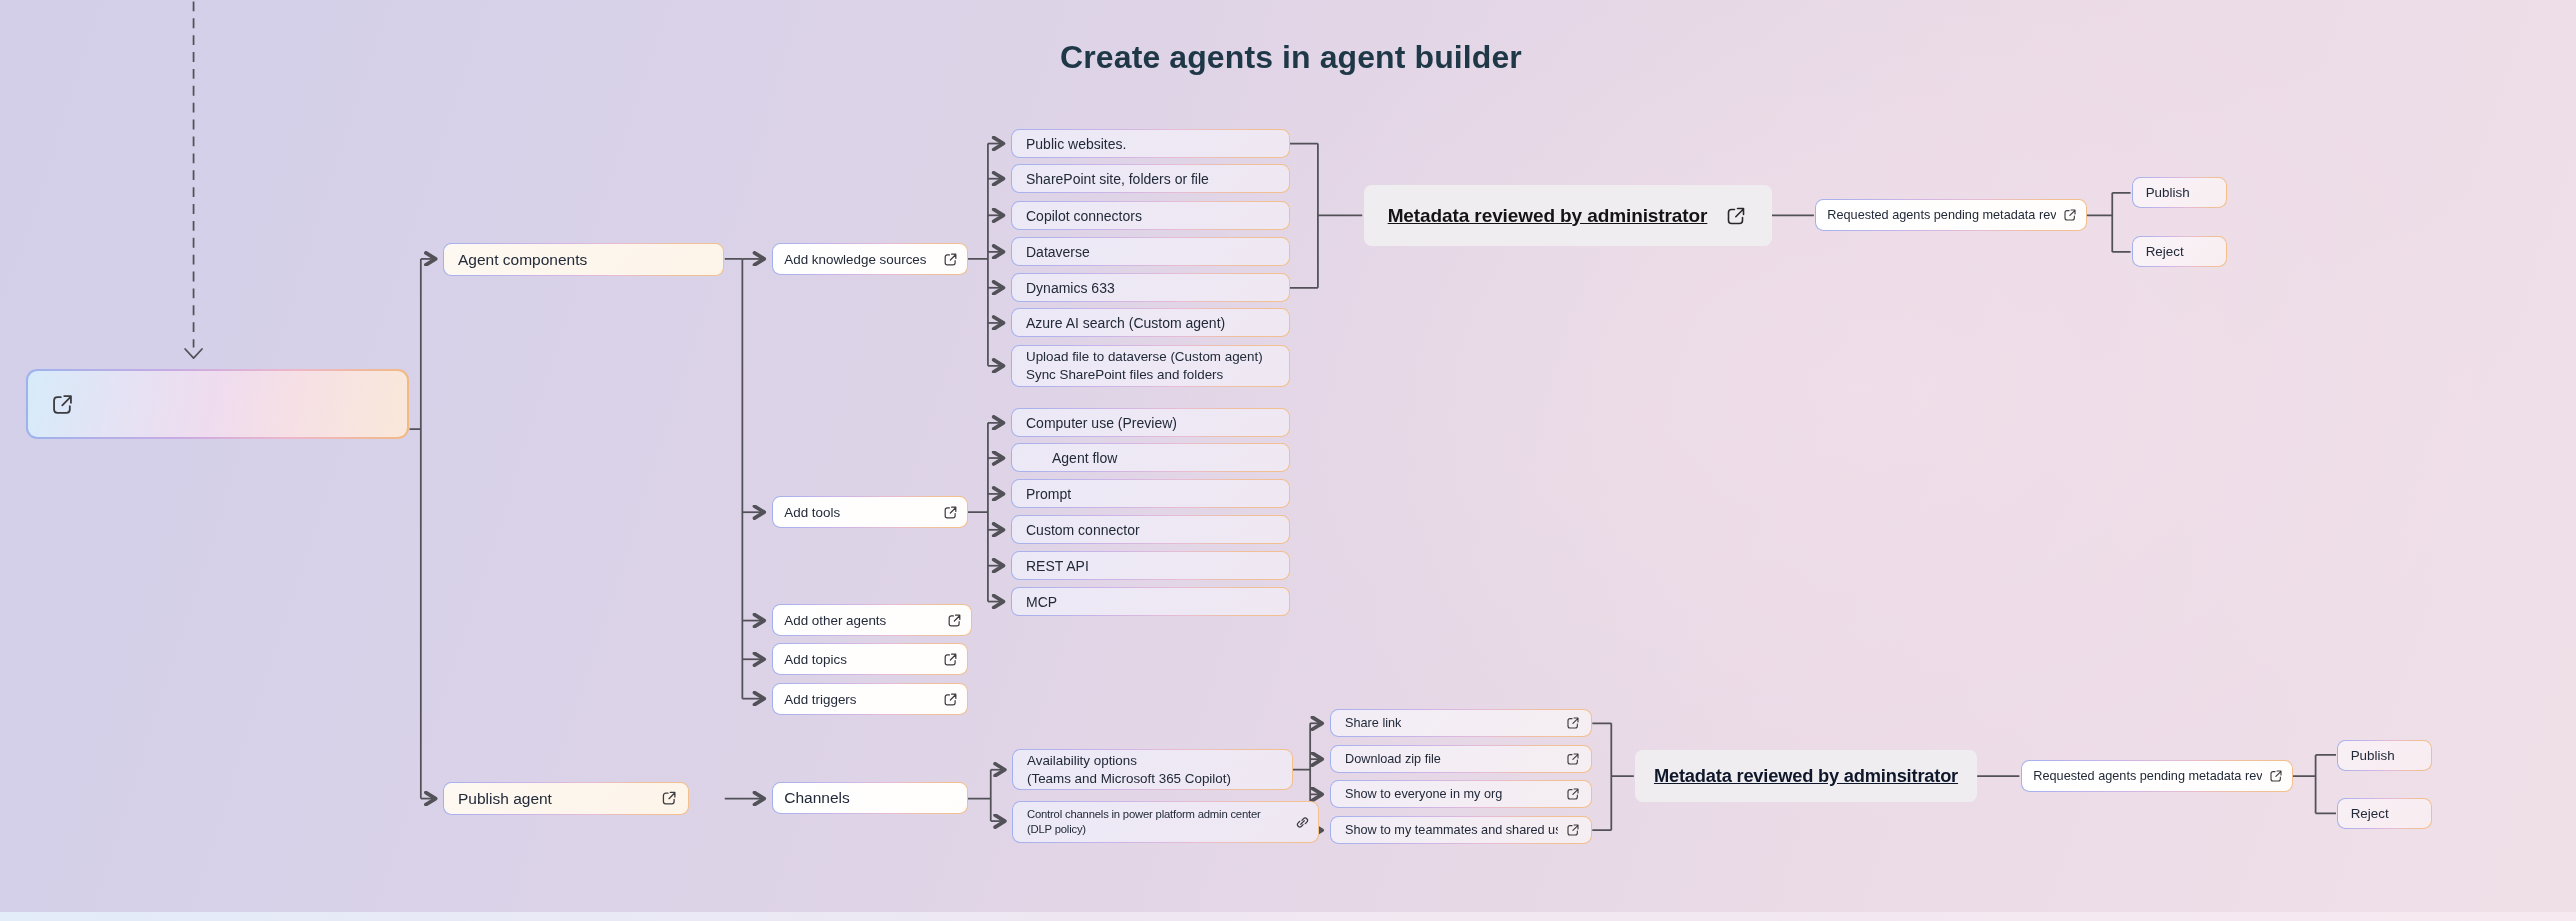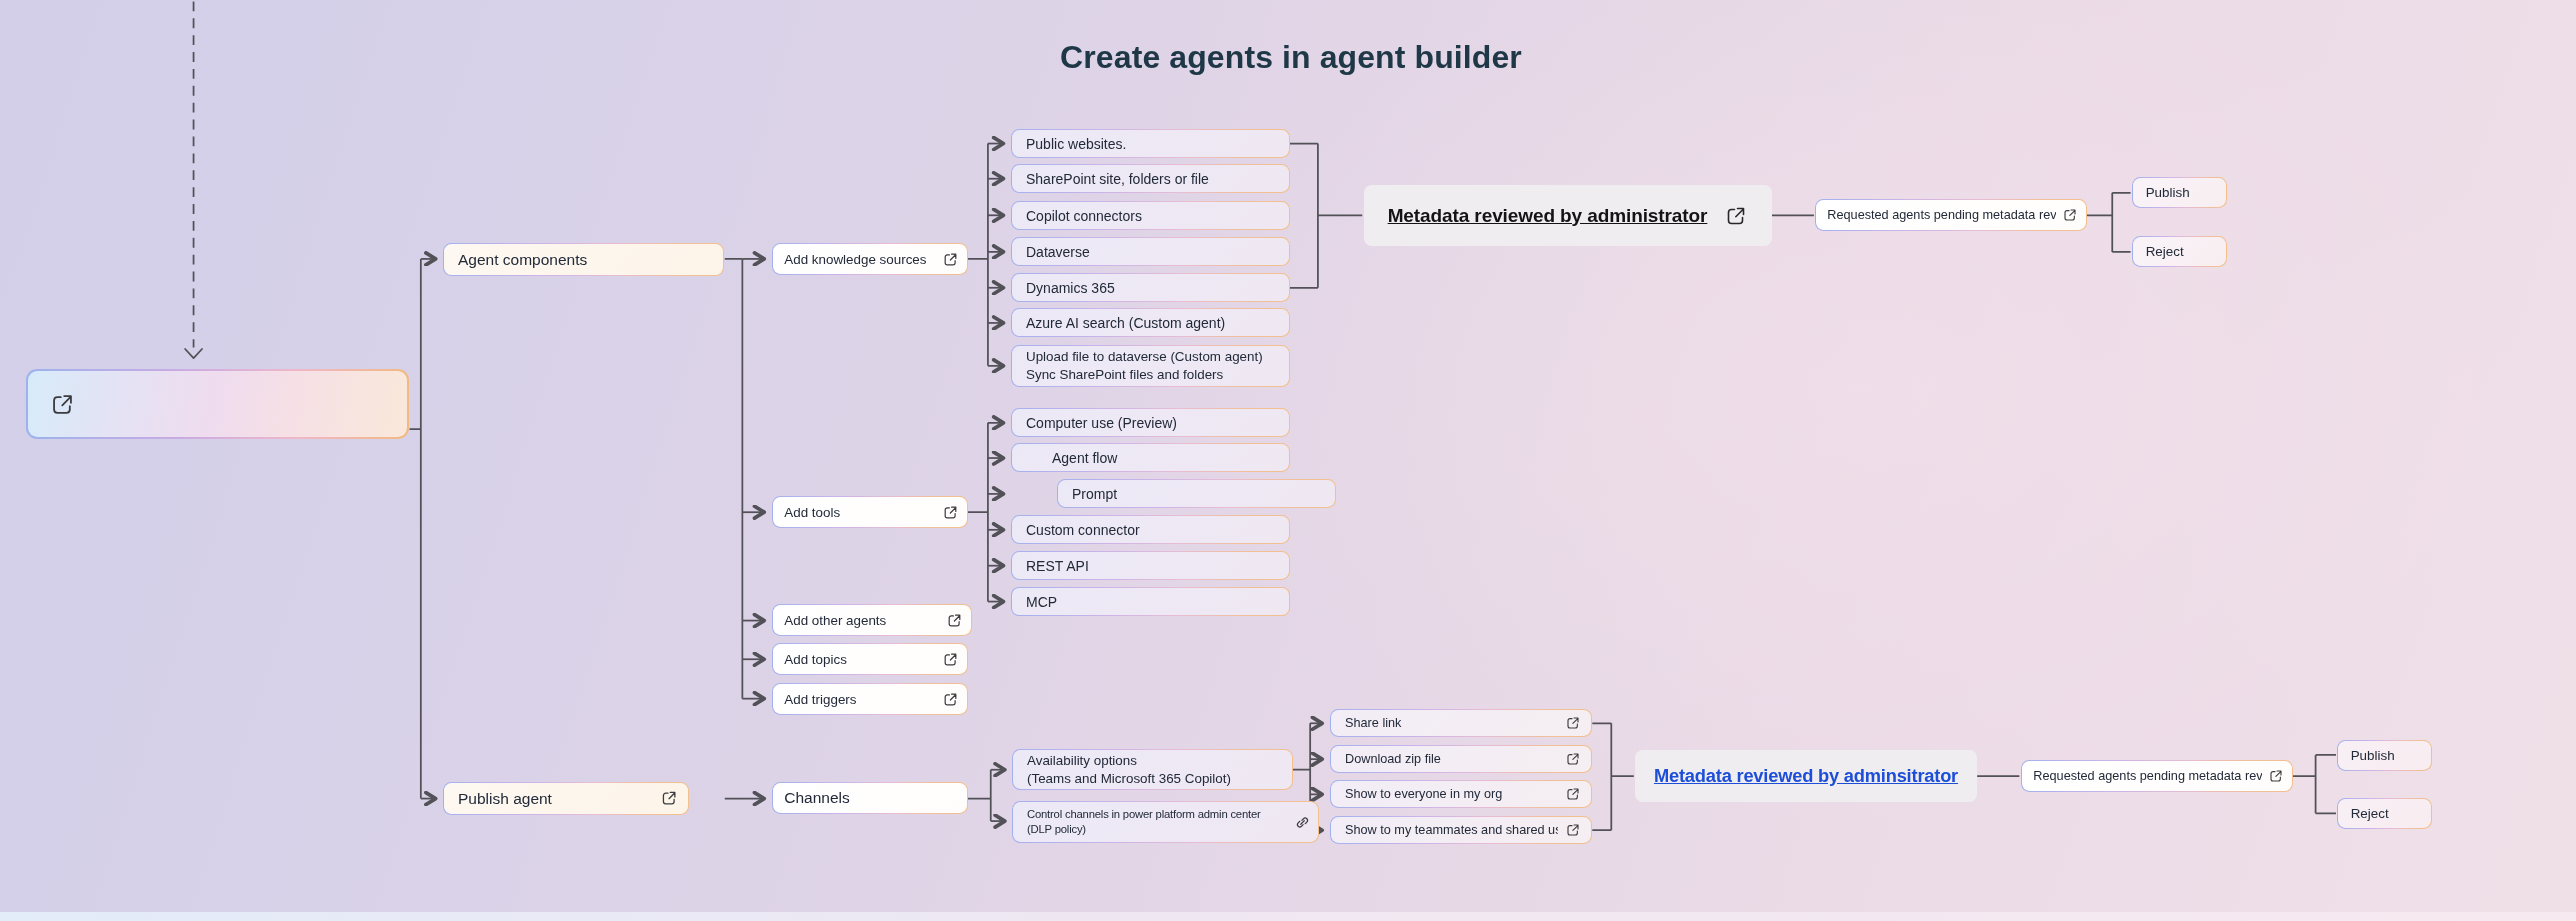--- a/index.html
+++ b/index.html
@@ -40,21 +40,21 @@
   }
   .lbl{flex:1 1 auto;white-space:nowrap;overflow:hidden;}
   .lbl2{line-height:1.32;}
   .lbl2 span{display:block;white-space:nowrap;}
   .f-hero{font-size:20.4px;font-weight:bold;line-height:1.28;white-space:normal;}
   .f-branch{font-size:15.5px;}
   .f-mid{font-size:13.4px;}
   .f-child{font-size:14px;}
   .f-small{font-size:12.7px;}
   .f-meta{font-size:19px;font-weight:bold;color:#141414;letter-spacing:-0.1px;}
-  .f-meta2{font-size:18.3px;font-weight:bold;color:#1d4ed8;letter-spacing:-0.2px;}
+  .f-meta2{font-size:18.3px;font-weight:bold;color:#0f172a;letter-spacing:-0.2px;}
   .icon{flex:0 0 auto;display:flex;align-items:center;justify-content:center;}
   .icon svg{display:block;}
   .center{justify-content:center;padding:0 11.3px;}
   .edge{
     position:absolute;left:0;bottom:0;width:2576px;height:9.1px;
     background:linear-gradient(90deg,#e3ecf9 0%,#efe7f2 45%,#f7e9f0 100%);
   }
 </style>
 </head>
 <body>
@@ -196,39 +196,39 @@
 <div class="node gb v-lav f-child" style="left:1011px;top:164px;width:279px;height:29px;">
   <div class="lbl">SharePoint site, folders or file</div>
 </div>
 <div class="node gb v-lav f-child" style="left:1011px;top:201px;width:279px;height:29px;">
   <div class="lbl">Copilot connectors</div>
 </div>
 <div class="node gb v-lav f-child" style="left:1011px;top:237px;width:279px;height:29px;">
   <div class="lbl">Dataverse</div>
 </div>
 <div class="node gb v-lav f-child" style="left:1011px;top:273px;width:279px;height:29px;">
-  <div class="lbl">Dynamics 365</div>
+  <div class="lbl">Dynamics 633</div>
 </div>
 <div class="node gb v-lav f-child" style="left:1011px;top:308px;width:279px;height:29px;">
   <div class="lbl">Azure AI search (Custom agent)</div>
 </div>
 <div class="node gb v-lav" style="left:1011px;top:345px;width:279px;height:42px;font-size:13.4px;">
   <div class="lbl lbl2">
     <span>Upload file to dataverse (Custom agent)</span>
     <span>Sync SharePoint files and folders</span>
   </div>
 </div>
 
 <div class="node gb v-lav f-child" style="left:1011px;top:408px;width:279px;height:29px;">
   <div class="lbl">Computer use (Preview)</div>
 </div>
 <div class="node gb v-lav f-child" style="left:1011px;top:443px;width:279px;height:29px;padding-left:40px;">
   <div class="lbl">Agent flow</div>
 </div>
-<div class="node gb v-lav f-child" style="left:1011px;top:479px;width:279px;height:29px;margin-left:46px;">
+<div class="node gb v-lav f-child" style="left:1011px;top:479px;width:279px;height:29px;">
   <div class="lbl">Prompt</div>
 </div>
 <div class="node gb v-lav f-child" style="left:1011px;top:515px;width:279px;height:29px;">
   <div class="lbl">Custom connector</div>
 </div>
 <div class="node gb v-lav f-child" style="left:1011px;top:551px;width:279px;height:29px;">
   <div class="lbl">REST API</div>
 </div>
 <div class="node gb v-lav f-child" style="left:1011px;top:587px;width:279px;height:29px;border-radius:8px;">
   <div class="lbl">MCP</div>

